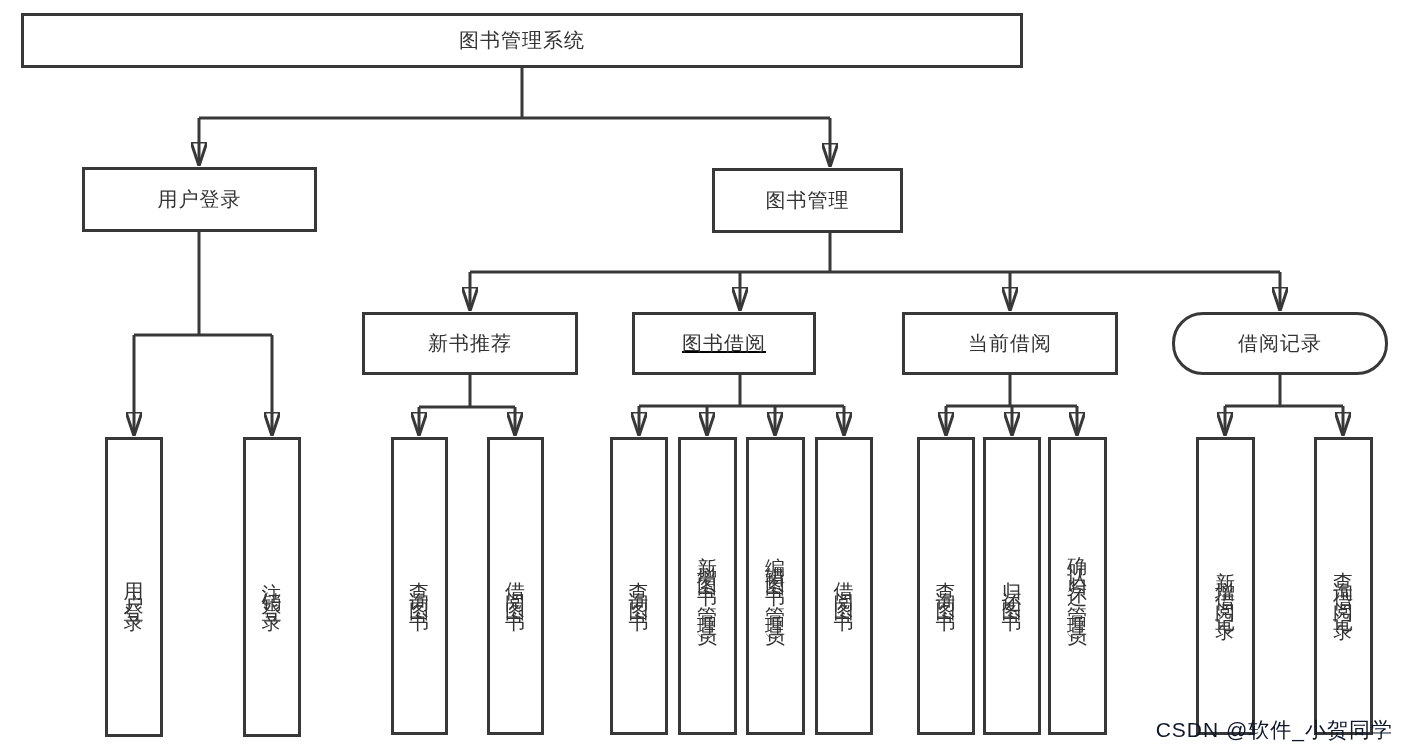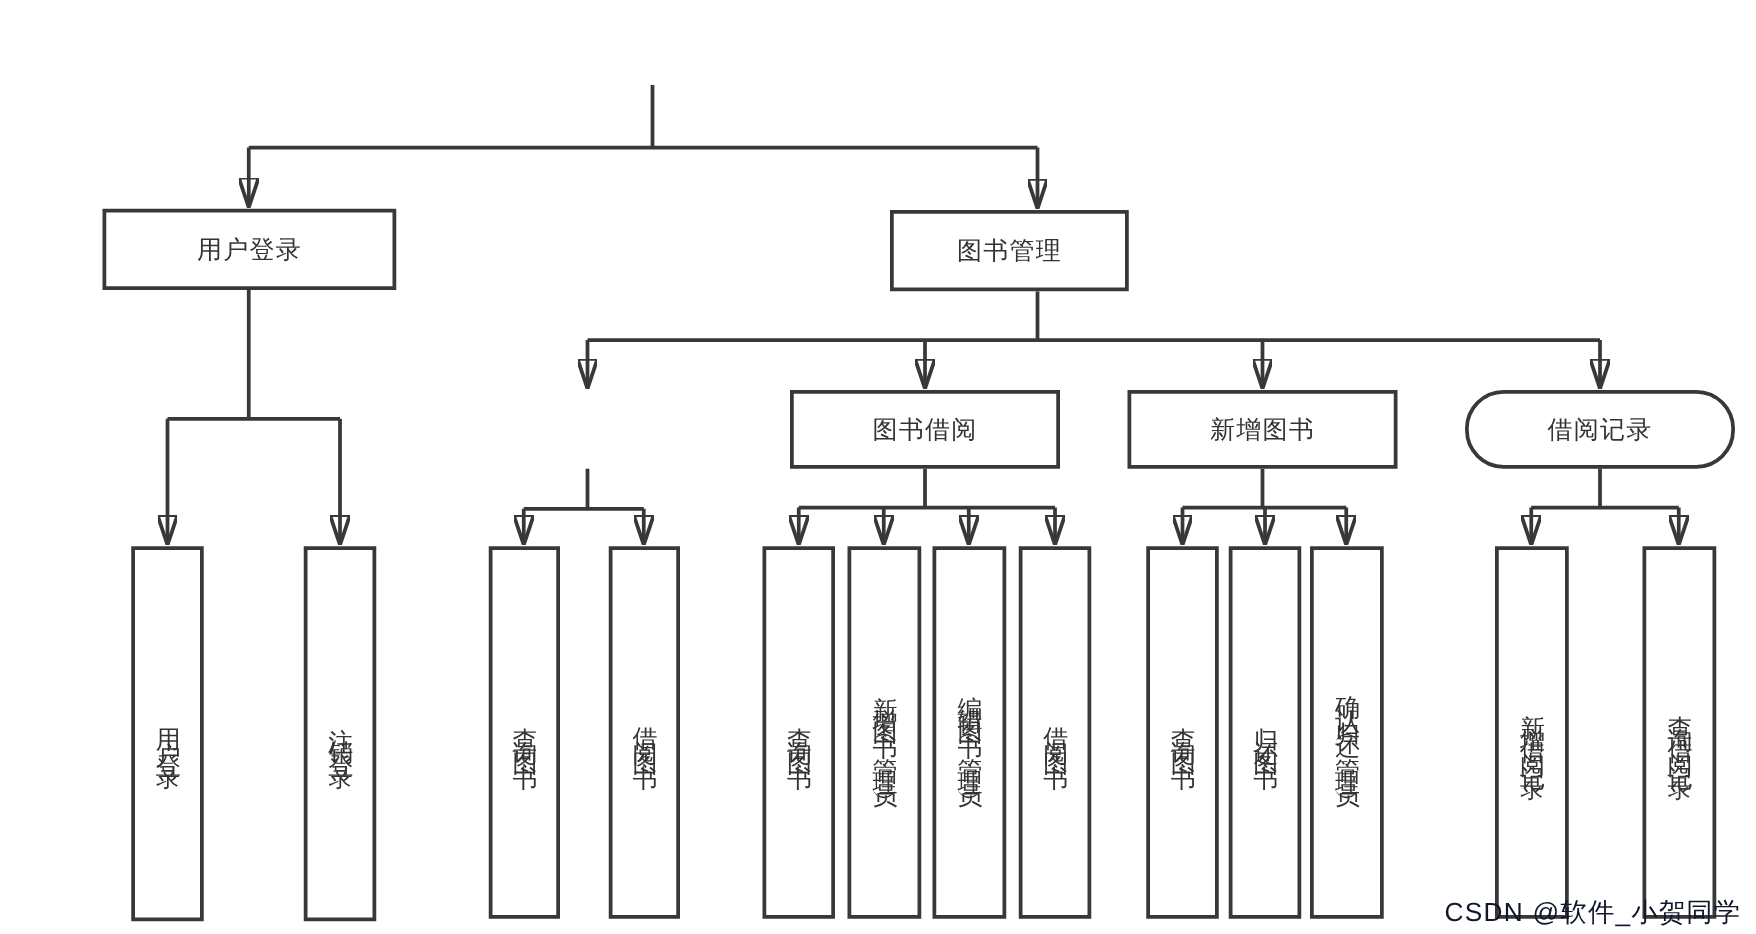--- a/index.html
+++ b/index.html
@@ -78,33 +78,39 @@
       <line x1="1077" y1="406" x2="1077" y2="434" marker-end="url(#arw)"></line>
     </g>
 
     <g>
       <path d="M1280,375 V406 M1225,406 H1343"></path>
       <line x1="1225" y1="406" x2="1225" y2="434" marker-end="url(#arw)"></line>
       <line x1="1343" y1="406" x2="1343" y2="434" marker-end="url(#arw)"></line>
     </g>
   </svg>
 
+  <div class="node hbox" style="left:21px;top:13px;width:1002px;height:55px;">
+    <span class="label">图书管理系统</span>
+  </div>
 
   <div class="node hbox" style="left:82px;top:167px;width:235px;height:65px;">
     <span class="label">用户登录</span>
   </div>
   <div class="node hbox" style="left:712px;top:168px;width:191px;height:65px;">
     <span class="label">图书管理</span>
   </div>
 
-  <div class="node hbox" style="left:632px;top:312px;width:216px;height:63px;">
+  <div class="node hbox" style="left:362px;top:312px;width:216px;height:63px;">
+    <span class="label">新书推荐</span>
+  </div>
+  <div class="node hbox" style="left:632px;top:312px;width:184px;height:63px;text-decoration:underline;">
     <span class="label">图书借阅</span>
   </div>
   <div class="node hbox" style="left:902px;top:312px;width:216px;height:63px;">
-    <span class="label">新增图书</span>
+    <span class="label">当前借阅</span>
   </div>
   <div class="node hbox" style="left:1172px;top:312px;width:216px;height:63px;border-radius:31px;">
     <span class="label">借阅记录</span>
   </div>
 
   <div class="node vbox" style="left:105px;top:437px;width:58px;height:300px;">
     <span class="label">用户登录</span>
   </div>
   <div class="node vbox" style="left:243px;top:437px;width:58px;height:300px;">
     <span class="label">注销登录</span>

